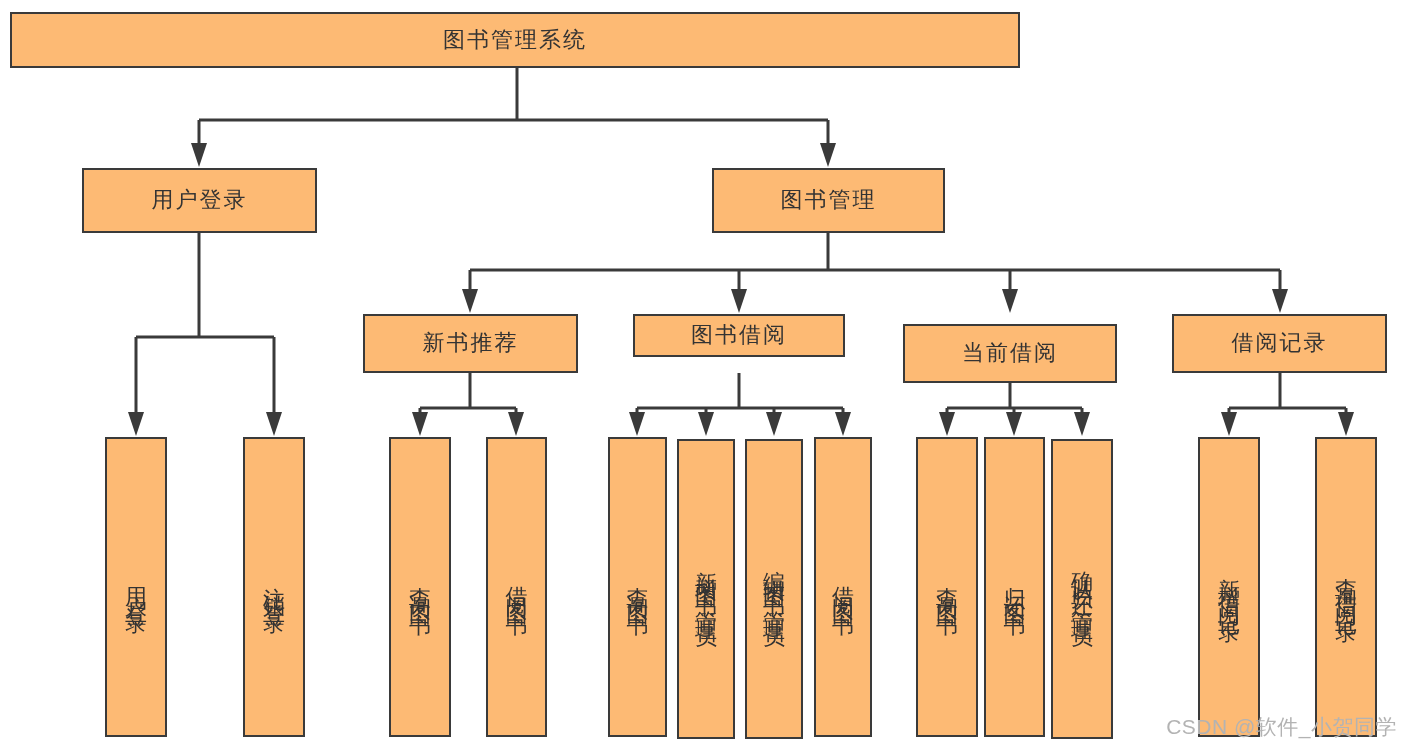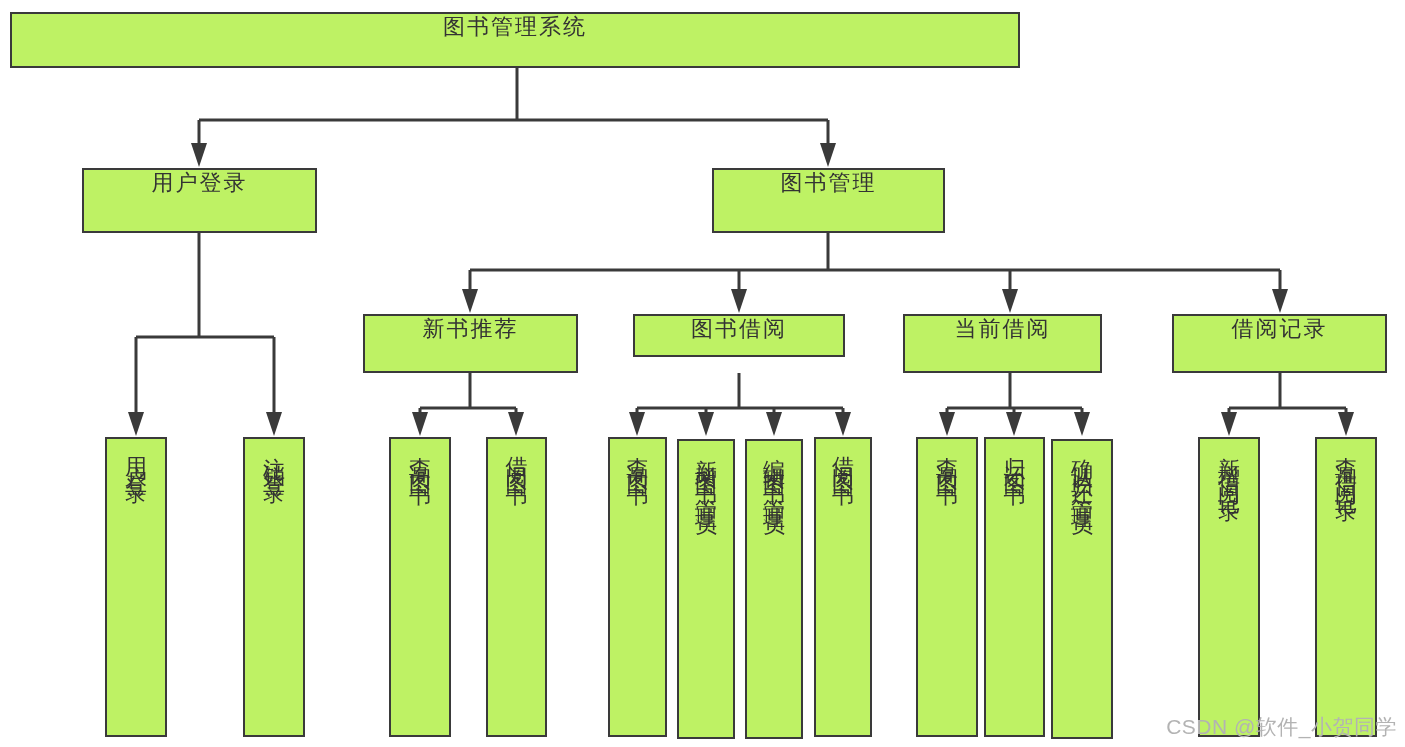--- a/index.html
+++ b/index.html
@@ -21,25 +21,25 @@
     stroke: var(--line, #3a3a3a);
     stroke-width: 3;
     fill: none;
   }
   svg.wires polygon {
     fill: var(--line, #3a3a3a);
     stroke: none;
   }
   .box {
     position: absolute;
-    background: #bef264;
+    background: #fdba74;
     border: 2.5px solid var(--line, #3a3a3a);
     box-sizing: border-box;
     display: flex;
-    align-items: flex-start;
+    align-items: center;
     justify-content: center;
     z-index: 2;
   }
   .box span {
     color: var(--text, #333333);
     font-size: 22px;
     letter-spacing: 2px;
     white-space: nowrap;
     line-height: 1.2;
   }
@@ -115,21 +115,21 @@
   <div class="box h" style="left:712px; top:168px; width:233px; height:65px;">
     <span>图书管理</span>
   </div>
 
   <div class="box h" style="left:363px; top:314px; width:215px; height:59px;">
     <span>新书推荐</span>
   </div>
   <div class="box h" style="left:633px; top:314px; width:212px; height:43px;">
     <span>图书借阅</span>
   </div>
-  <div class="box h" style="left:903px; top:314px; width:199px; height:59px;">
+  <div class="box h" style="left:903px; top:324px; width:214px; height:59px;">
     <span>当前借阅</span>
   </div>
   <div class="box h" style="left:1172px; top:314px; width:215px; height:59px;">
     <span>借阅记录</span>
   </div>
 
   <div class="box v" style="left:105px; top:437px; width:62px; height:300px;">
     <span>用户登录</span>
   </div>
   <div class="box v" style="left:243px; top:437px; width:62px; height:300px;">

